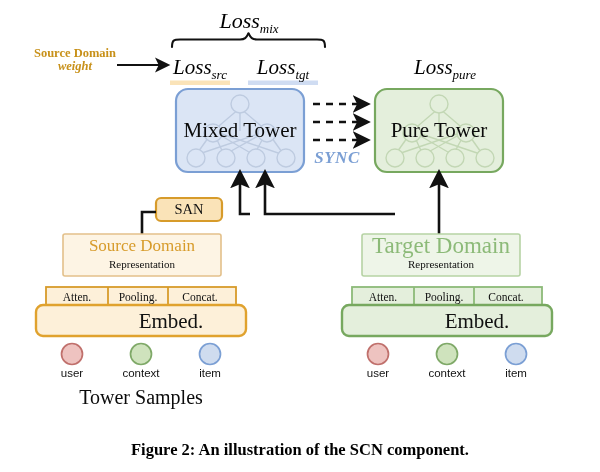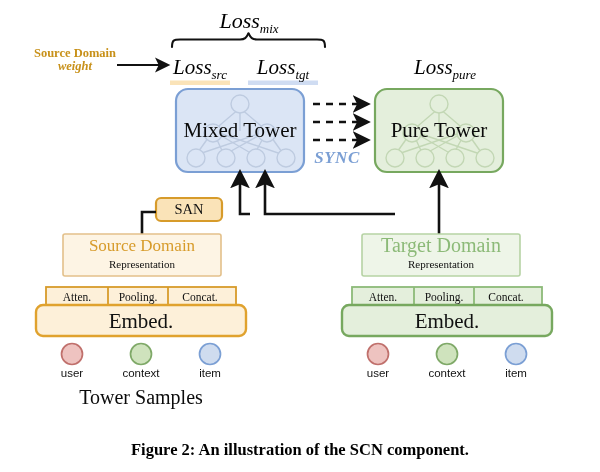--- a/index.html
+++ b/index.html
@@ -19,23 +19,23 @@
              color:#c8911a;text-align:center;line-height:13px;}
   .srcweight i{font-style:italic;}
 
   .towerlabel{font-family:"Liberation Serif",serif;font-size:21px;color:#0b0b0b;}
   .sync{font-family:"Liberation Serif",serif;font-style:italic;font-weight:bold;
         font-size:17px;color:#7b9fd4;letter-spacing:.5px;}
 
   .boxtext{font-family:"Liberation Serif",serif;text-align:center;}
   .san{font-size:14.5px;color:#111;}
   .rep-top-src{font-size:17px;color:#d79b2a;line-height:19px;}
-  .rep-top-tgt{font-size:20px;color:#8cba78;line-height:19px;}
+  .rep-top-tgt{font-size:23px;color:#8cba78;line-height:19px;}
   .rep-bot{font-size:11px;color:#111;line-height:19px;}
-  .embed{font-size:21px;color:#111;}
+  .embed{font-size:21px;color:#111;margin-left:30px;}
   .cell{font-size:11.5px;color:#111;}
 
   .nodelabel{font-family:"Liberation Sans",sans-serif;font-size:11.5px;color:#111;}
   .samples{font-family:"Liberation Serif",serif;font-size:20px;color:#0b0b0b;}
   .caption{font-family:"Liberation Serif",serif;font-weight:bold;font-size:16.5px;color:#000;}
 
   .ctr{transform:translateX(-50%);text-align:center;}
 </style>
 </head>
 <body>

